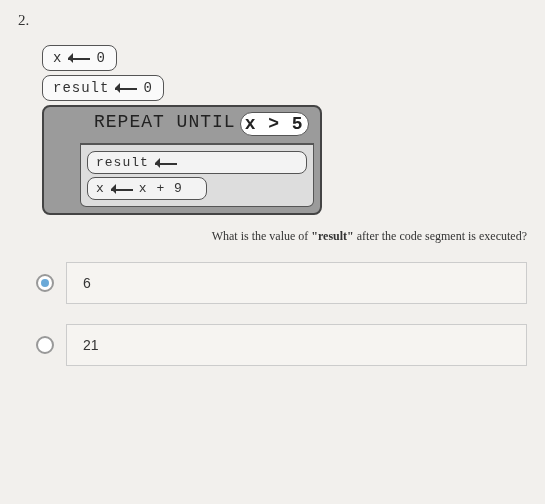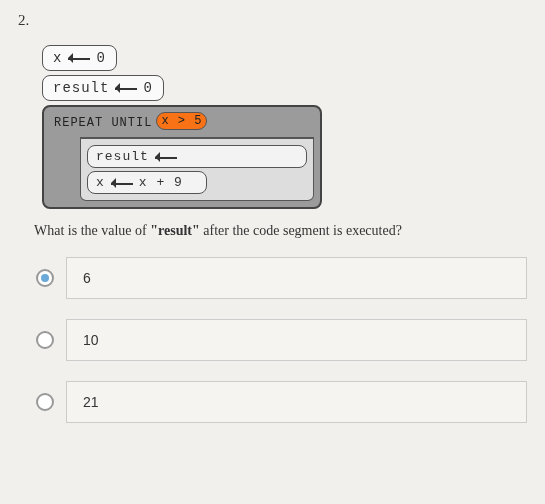--- a/index.html
+++ b/index.html
@@ -5,26 +5,26 @@
 * { margin:0; padding:0; box-sizing:border-box; }
 body { width:545px; height:504px; background:#f2f0ed; font-family:Georgia,serif; color:#333; padding:12px 18px; overflow:hidden; }
 .header { display:flex; gap:18px; font-size:15px; margin-bottom:16px; }
 .code-area { margin-left:24px; margin-bottom:14px; }
 .block { font-family:"Courier New",monospace; font-size:14px; letter-spacing:1px; display:inline-flex; align-items:center; }
 .small-block { background:#fafafa; border:1.5px solid #555; border-radius:8px; padding:3px 10px; margin-bottom:4px; height:26px; }
 .arrow { display:inline-block; margin:0 6px; width:22px; position:relative; }
 .arrow::before { content:""; position:absolute; left:0; top:50%; width:22px; height:2px; background:#333; }
 .arrow::after { content:""; position:absolute; left:0; top:50%; transform:translateY(-50%); border:5px solid transparent; border-right-color:#333; margin-left:-5px; }
 .repeat-block { background:#9b9b9b; border:2px solid #444; border-radius:8px; width:280px; padding:0; overflow:hidden; }
-.repeat-header { font-family:"Courier New",monospace; font-size:12px; letter-spacing:1px; padding:5px 10px 7px 10px; color:#222; display:flex; align-items:flex-end; }
-.cond-oval { background:#f97316; border:1.5px solid #555; border-radius:14px; padding:1px 4px; margin-left:4px; }
+.repeat-header { font-family:"Courier New",monospace; font-size:18px; letter-spacing:1px; padding:5px 10px 7px 10px; color:#222; display:flex; align-items:flex-start;margin-left:40px; }
+.cond-oval { background:#ffffff; border:1.5px solid #555; border-radius:14px; padding:1px 4px; margin-left:4px;font-weight:bold; }
 .repeat-body { background:#ddd; border-top:2px solid #444; border-radius:0 0 6px 6px; margin:0 6px 6px 36px; padding:6px; border:1.5px solid #555; border-top:2px solid #555; }
 .inner-block { background:#f3f3f3; border:1.5px solid #555; border-radius:8px; padding:3px 8px; margin-bottom:3px; display:flex; align-items:center; font-family:"Courier New",monospace; font-size:13px; letter-spacing:1px; }
 .inner-block:last-child { margin-bottom:0; width:120px; }
-.question-text { font-size:14px; margin:10px 0 18px 16px; }
+.question-text { font-size:12px; margin:10px 0 18px 16px;text-align:right; }
 .bold { font-weight:bold; }
 .options { margin-left:18px; }
 .opt-row { display:flex; align-items:center; margin-bottom:20px; }
 .radio { width:18px; height:18px; border:2px solid #999; border-radius:50%; margin-right:12px; background:#fff; flex-shrink:0; position:relative; }
 .radio.selected::after { content:""; position:absolute; left:3px; top:3px; width:8px; height:8px; border-radius:50%; background:#6aa9d8; }
 .opt-box { flex:1; background:#f6f4f1; border:1px solid #ccc; padding:12px 16px; font-family:Arial,sans-serif; font-size:14px; color:#333; }
 </style>
 </head>
 <body>
 
@@ -66,19 +66,15 @@
   <span>What is the value of </span><span class="bold">"result"</span><span> after the code segment is executed?</span>
 </div>
 
 <div class="options">
   <div class="opt-row">
     <div class="radio selected"></div>
     <div class="opt-box">6</div>
   </div>
   <div class="opt-row">
     <div class="radio"></div>
-    <div class="opt-box">10</div>
-  </div>
-  <div class="opt-row">
-    <div class="radio"></div>
     <div class="opt-box">21</div>
   </div>
 </div>
 
 </body></html>

